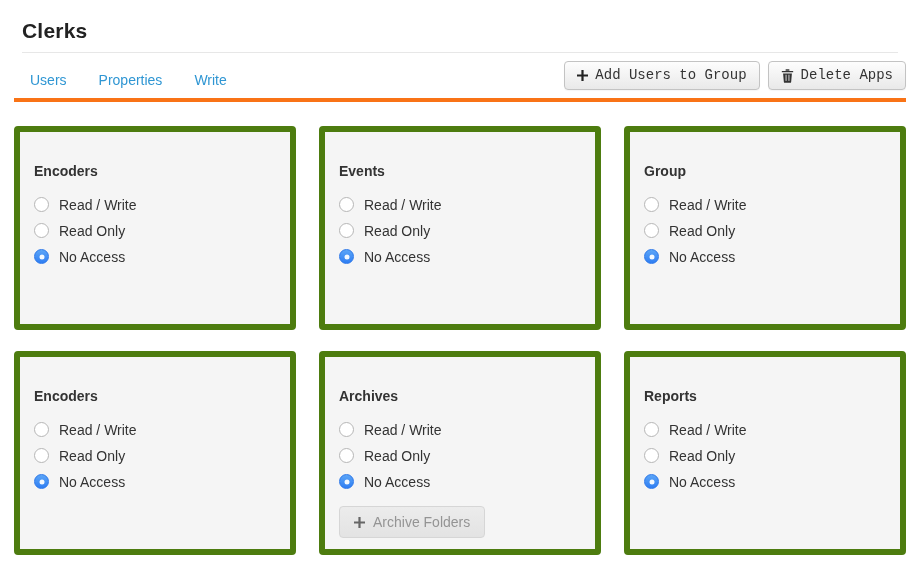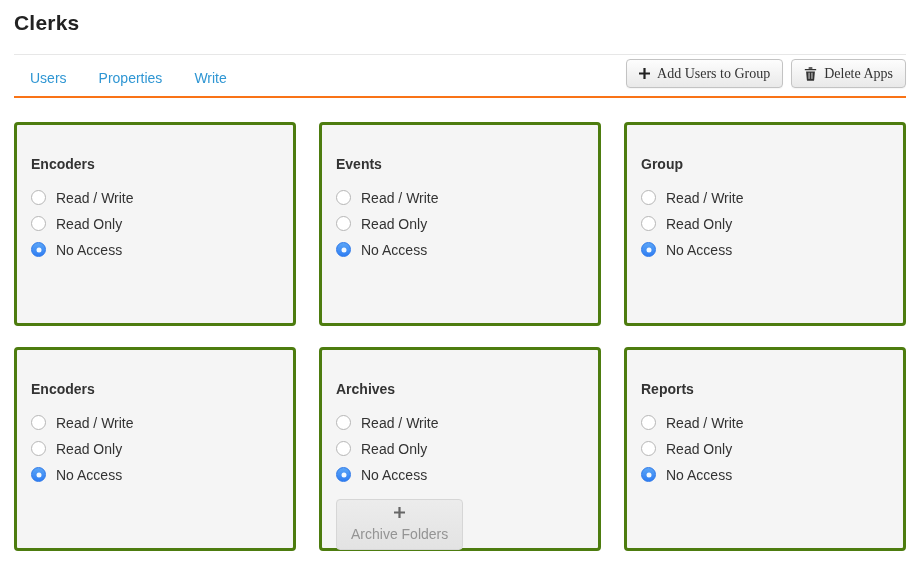--- a/index.html
+++ b/index.html
@@ -13,31 +13,31 @@
     color: #333;
     overflow: hidden;
   }
   .page { padding: 0 14px; }
 
   
   .page-title {
     font-size: 21px;
     font-weight: 700;
     color: #222;
-    margin: 0;
-    padding: 11px 0 19px;
+    margin: 8px;
+    padding: 11px 0 9px;
     border-bottom: 1px solid #e7e7e7;
     letter-spacing: 0.2px;
   }
 
   
   .tabbar {
     display: flex;
     align-items: center;
-    border-bottom: 2px solid #f97316;
+    border-bottom: 4px solid #f97316;
     margin-top: 4px;
   }
   .tab {
     font-size: 14px;
     line-height: 16px;
     color: #2f96d3;
     padding: 10px 15px;
     border: 1px solid transparent;
     border-radius: 4px 4px 0 0;
     margin-bottom: -1px;
@@ -59,41 +59,41 @@
     padding-bottom: 6px;
     align-self: flex-start;
   }
   .btn {
     display: inline-flex;
     align-items: center;
     gap: 7px;
     padding: 5px 12px;
     font-size: 14px;
     line-height: 17px;
-    font-family: Liberation Serif, serif;
+    font-family: Liberation Mono, monospace;
     color: #333;
     background: linear-gradient(#fdfdfd, #e9e9e9);
     border: 1px solid #c3c3c3;
     border-radius: 4px;
     cursor: pointer;
     box-shadow: 0 1px 1px rgba(0,0,0,0.04);
   }
   .icon { display: inline-flex; align-items: center; }
   .icon svg { display: block; }
 
   
   .grid {
     display: grid;
     grid-template-columns: repeat(3, 1fr);
     gap: 21px 23px;
     margin-top: 24px;
   }
   .card {
     background: #f5f5f5;
-    border: 3px solid #4d7c0f;
+    border: 6px solid #4d7c0f;
     border-radius: 4px;
     height: 204px;
     padding: 14px;
   }
   .card-title {
     font-size: 14px;
     font-weight: 700;
     color: #333;
     margin: 17px 0 13px;
   }
@@ -135,21 +135,20 @@
     gap: 8px;
     margin-top: 11px;
     padding: 7px 14px;
     font-size: 14px;
     font-family: inherit;
     color: #949494;
     background: linear-gradient(#ececec, #e3e3e3);
     border: 1px solid #d6d6d6;
     border-radius: 4px;
     cursor: pointer;
-    flex-direction: column;
   }
 </style>
 </head>
 <body>
 
 <div class="page">
 
   <h1 class="page-title">Clerks</h1>
 
   <nav class="tabbar">

